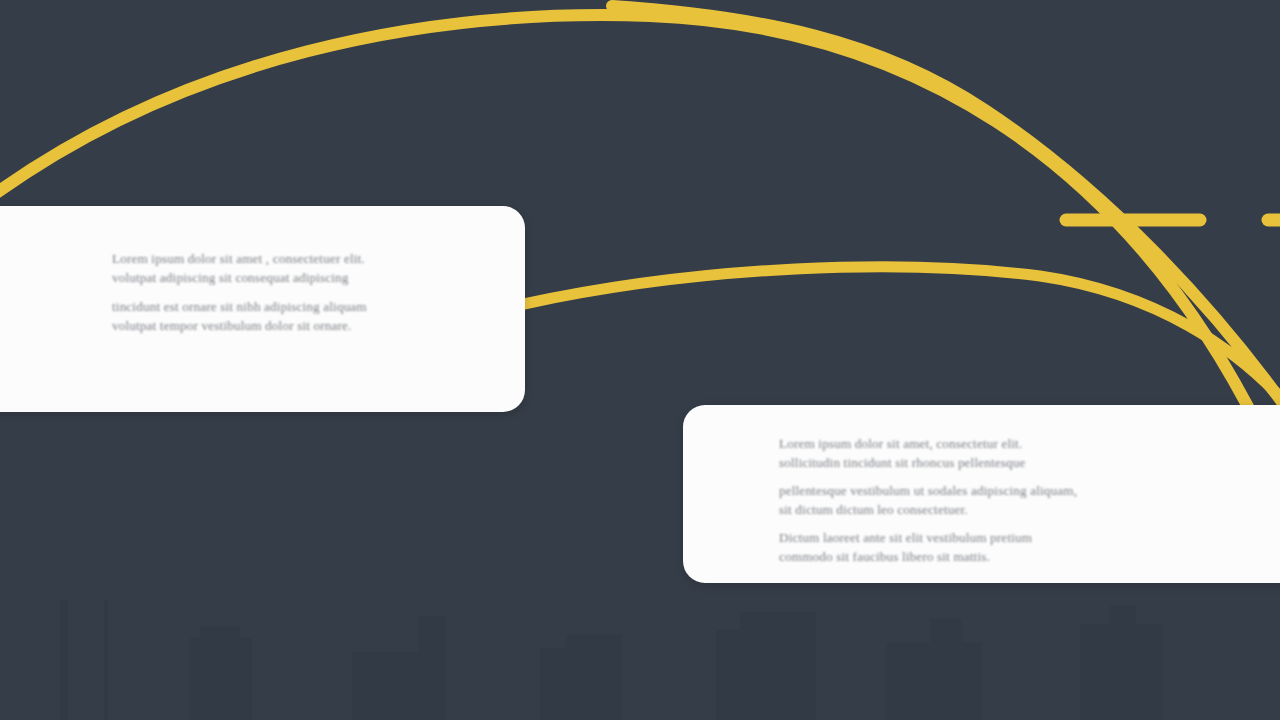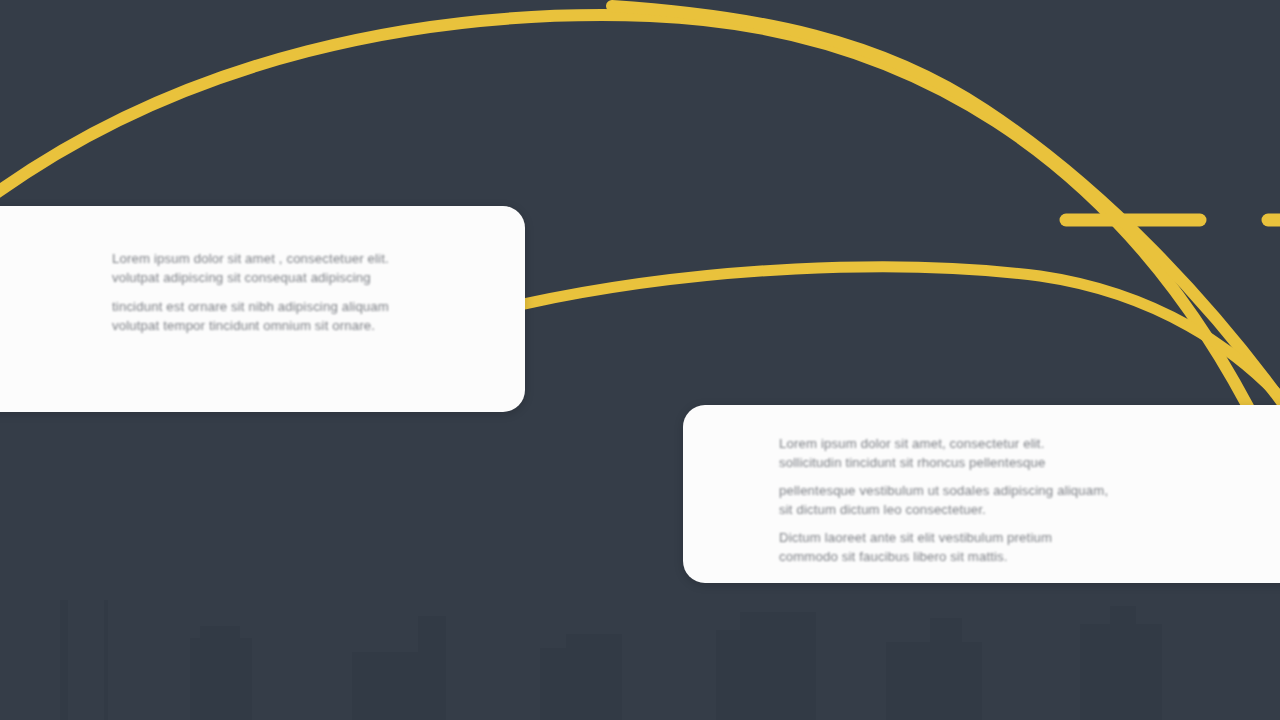--- a/index.html
+++ b/index.html
@@ -64,20 +64,21 @@
 
   .para {
     color:#7b7e84;
     font-size:13.2px;
     line-height:18.5px;
     letter-spacing:0.15px;
     
     filter:blur(0.85px);
     margin-bottom:11px;
     white-space:pre-line;
+    font-family:Liberation Serif, serif;
   }
   .para:last-child { margin-bottom:0; }
 
   #card-right .para { margin-bottom:10px; }
 </style>
 </head>
 <body>
 
 <div id="slide">
 
@@ -109,21 +110,21 @@
     <path d="M 524 304 C 700 266, 900 258, 1040 276 C 1150 292, 1240 345, 1300 420" fill="none" stroke="#e9c23c" stroke-width="11" stroke-linecap="round"></path>
 
     <line x1="1066" y1="220" x2="1200" y2="220" stroke="#e9c23c" stroke-width="13" stroke-linecap="round"></line>
     <line x1="1268" y1="220" x2="1292" y2="220" stroke="#e9c23c" stroke-width="13" stroke-linecap="round"></line>
   </svg>
 
   <div class="card" id="card-left">
     <p class="para">Lorem ipsum dolor sit amet , consectetuer elit.
 volutpat adipiscing sit consequat adipiscing</p>
     <p class="para">tincidunt est ornare sit nibh adipiscing aliquam
-volutpat tempor tincidunt omnium sit ornare.</p>
+volutpat tempor vestibulum dolor sit ornare.</p>
   </div>
 
   <div class="card" id="card-right">
     <p class="para">Lorem ipsum dolor sit amet, consectetur elit.
 sollicitudin tincidunt sit rhoncus pellentesque</p>
     <p class="para">pellentesque vestibulum ut sodales adipiscing aliquam,
 sit dictum dictum leo consectetuer.</p>
     <p class="para">Dictum laoreet ante sit elit vestibulum pretium
 commodo sit faucibus libero sit mattis.</p>
   </div>

